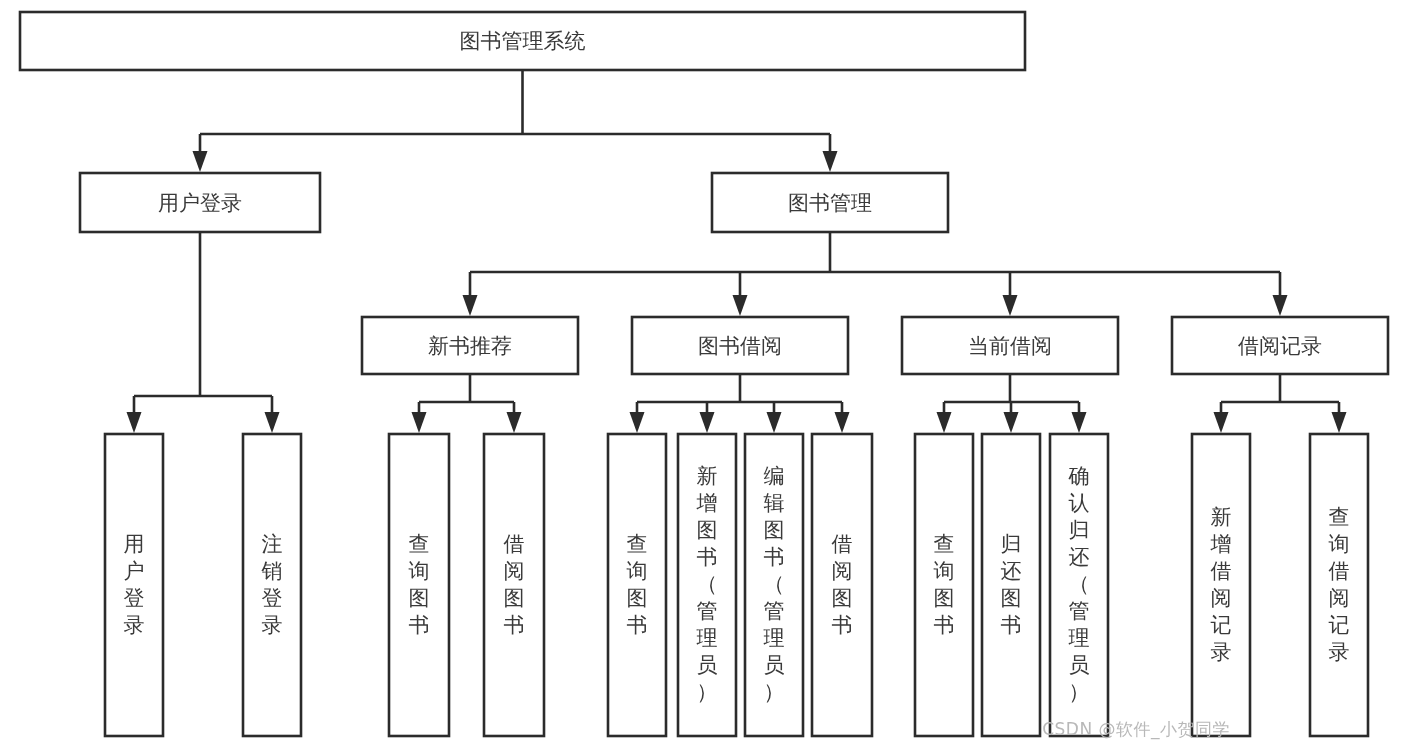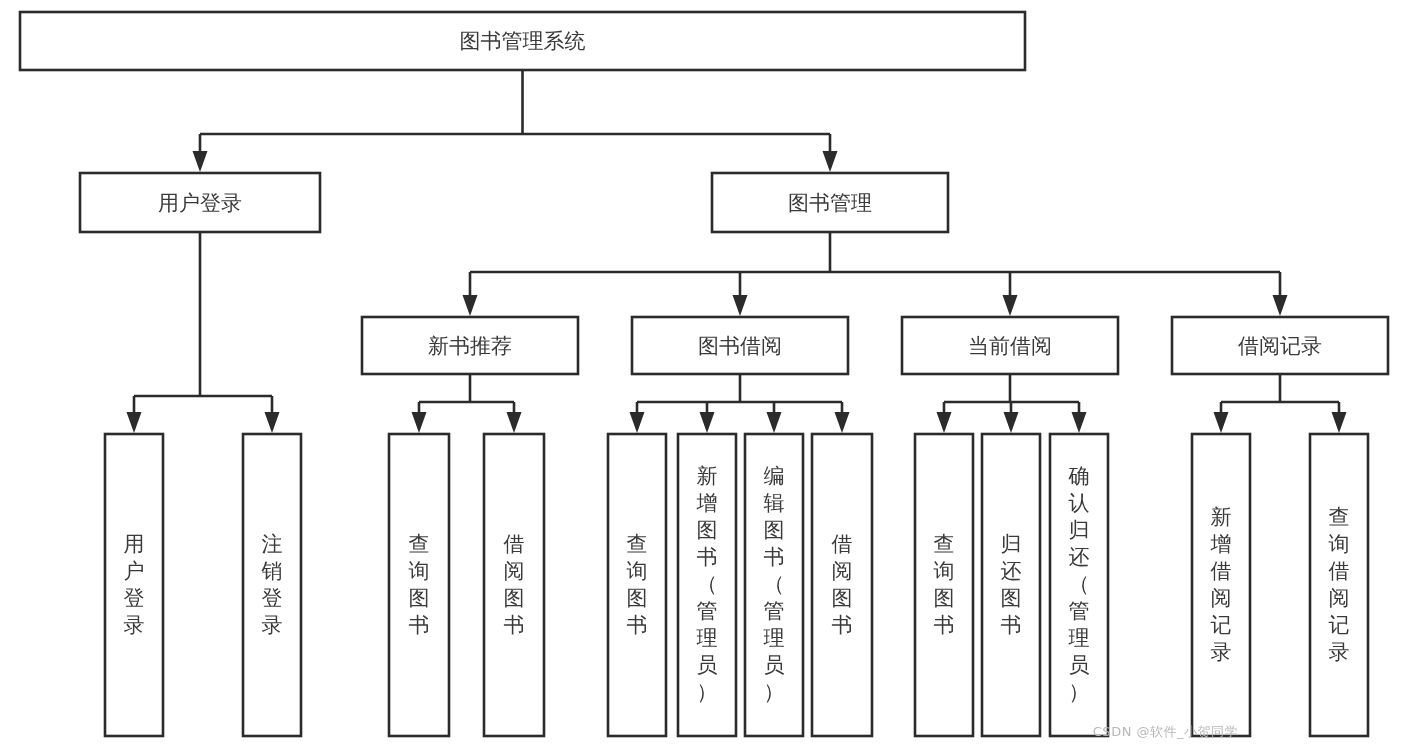--- a/index.html
+++ b/index.html
@@ -51,24 +51,24 @@
     dominant-baseline: middle;
   }
   .node-label-vertical {
     fill: #3a3a3a;
     font-family: "DejaVu Sans", "Liberation Sans", sans-serif;
     font-size: 21px;
     text-anchor: middle;
   }
   .watermark-text {
     position: absolute;
-    right: 2px;
+    right: 10px;
     bottom: 6px;
     font-family: "DejaVu Sans", "Liberation Sans", sans-serif;
-    font-size: 13px;
+    font-size: 17px;
     color: #b8b8b8;
     white-space: nowrap;
     letter-spacing: 0.5px;
     user-select: none;
   }
 </style>
 </head>
 <body>
 
 <div id="diagram-root">

